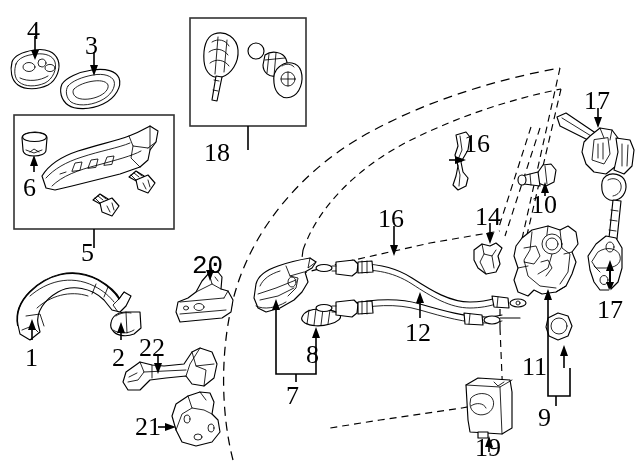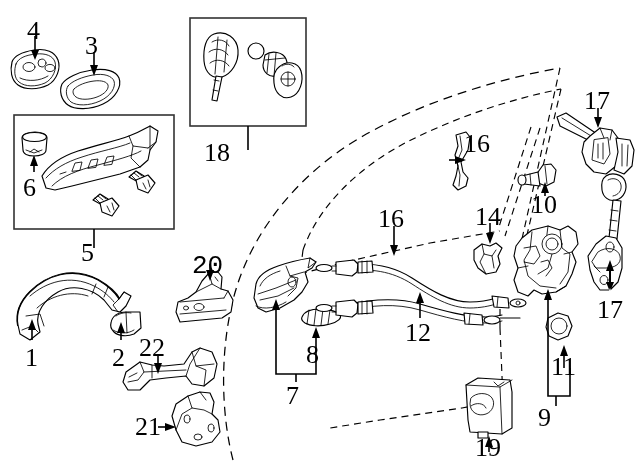--- a/index.html
+++ b/index.html
@@ -447,17 +447,17 @@
 <div class="num" style="left:135px;top:414px;font-family:Liberation Serif, serif;">21</div>
 <div class="num" style="left:286px;top:383px;">7</div>
 <div class="num" style="left:306px;top:342px;">8</div>
 <div class="num" style="left:378px;top:206px;">16</div>
 <div class="num" style="left:405px;top:320px;">12</div>
 <div class="num" style="left:420px;top:131px;margin-left:44px;">16</div>
 <div class="num" style="left:475px;top:204px;">14</div>
 <div class="num" style="left:531px;top:192px;font-family:Liberation Serif, serif;">10</div>
 <div class="num" style="left:584px;top:88px;">17</div>
 <div class="num" style="left:597px;top:297px;">17</div>
-<div class="num" style="left:551px;top:354px;">11</div>
+<div class="num" style="left:522px;top:354px;">11</div>
 <div class="num" style="left:538px;top:405px;">9</div>
 <div class="num" style="left:475px;top:435px;">19</div>
 
 </div>
 
 </body></html>

